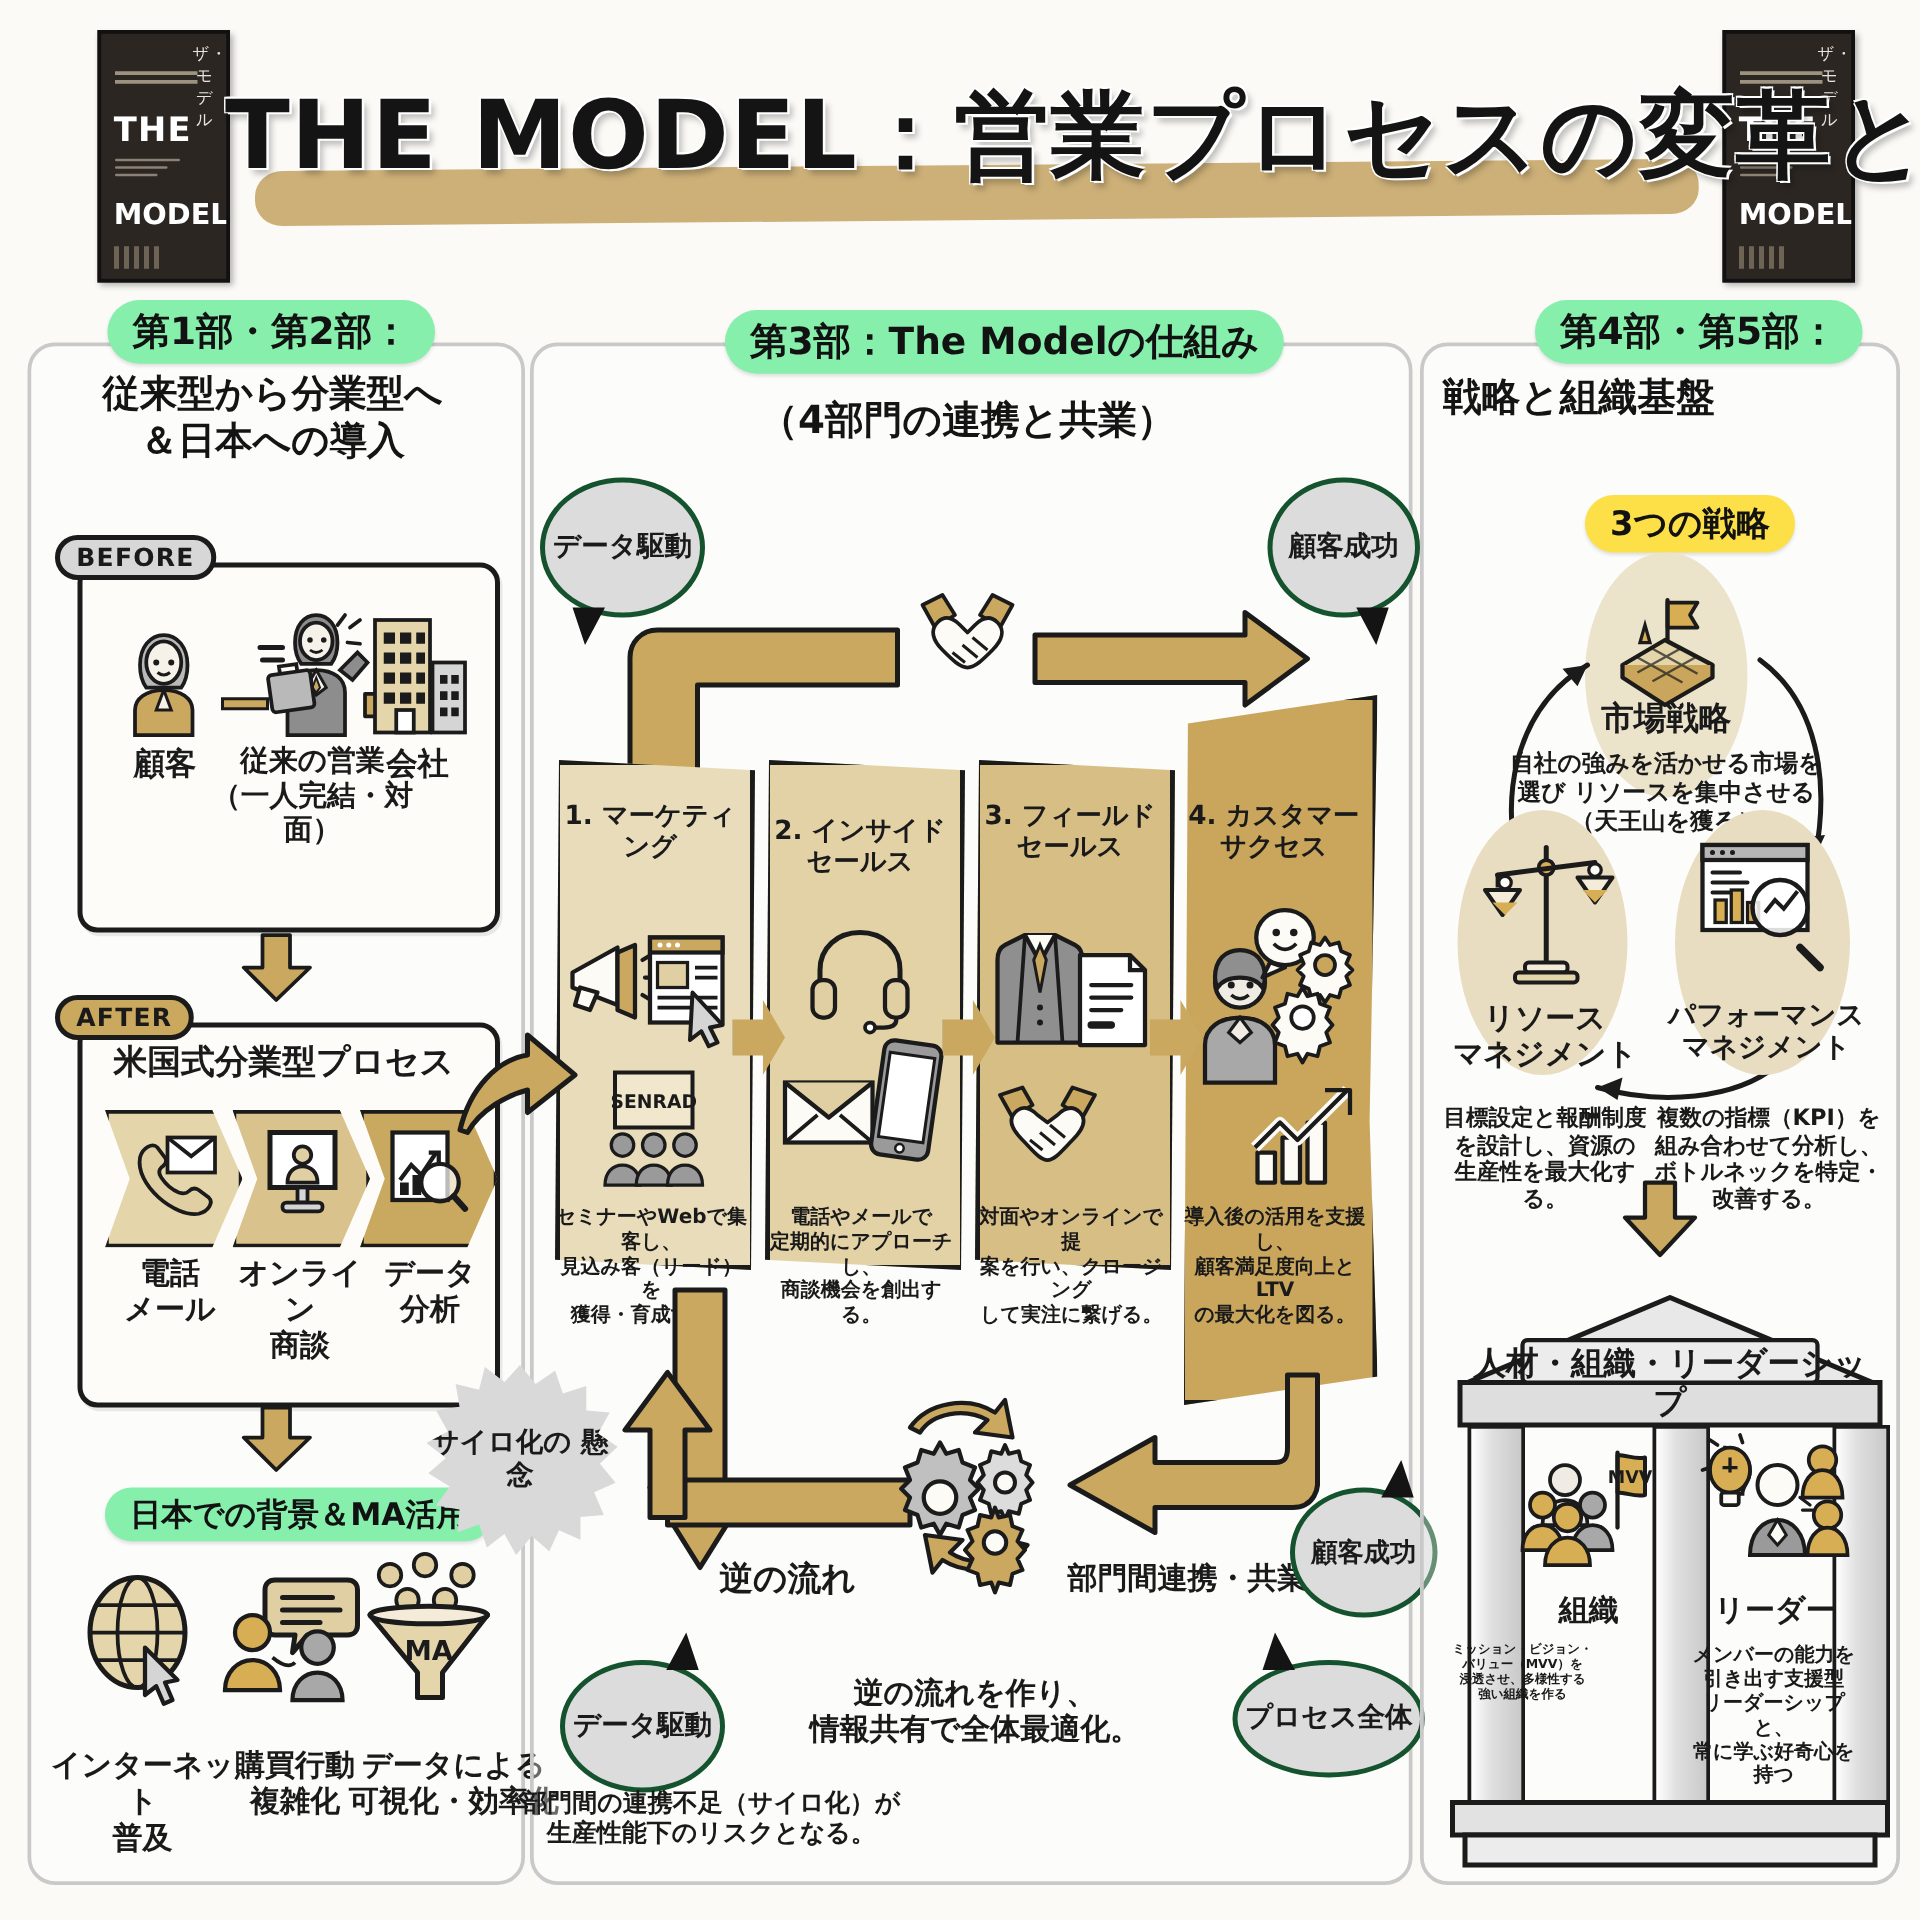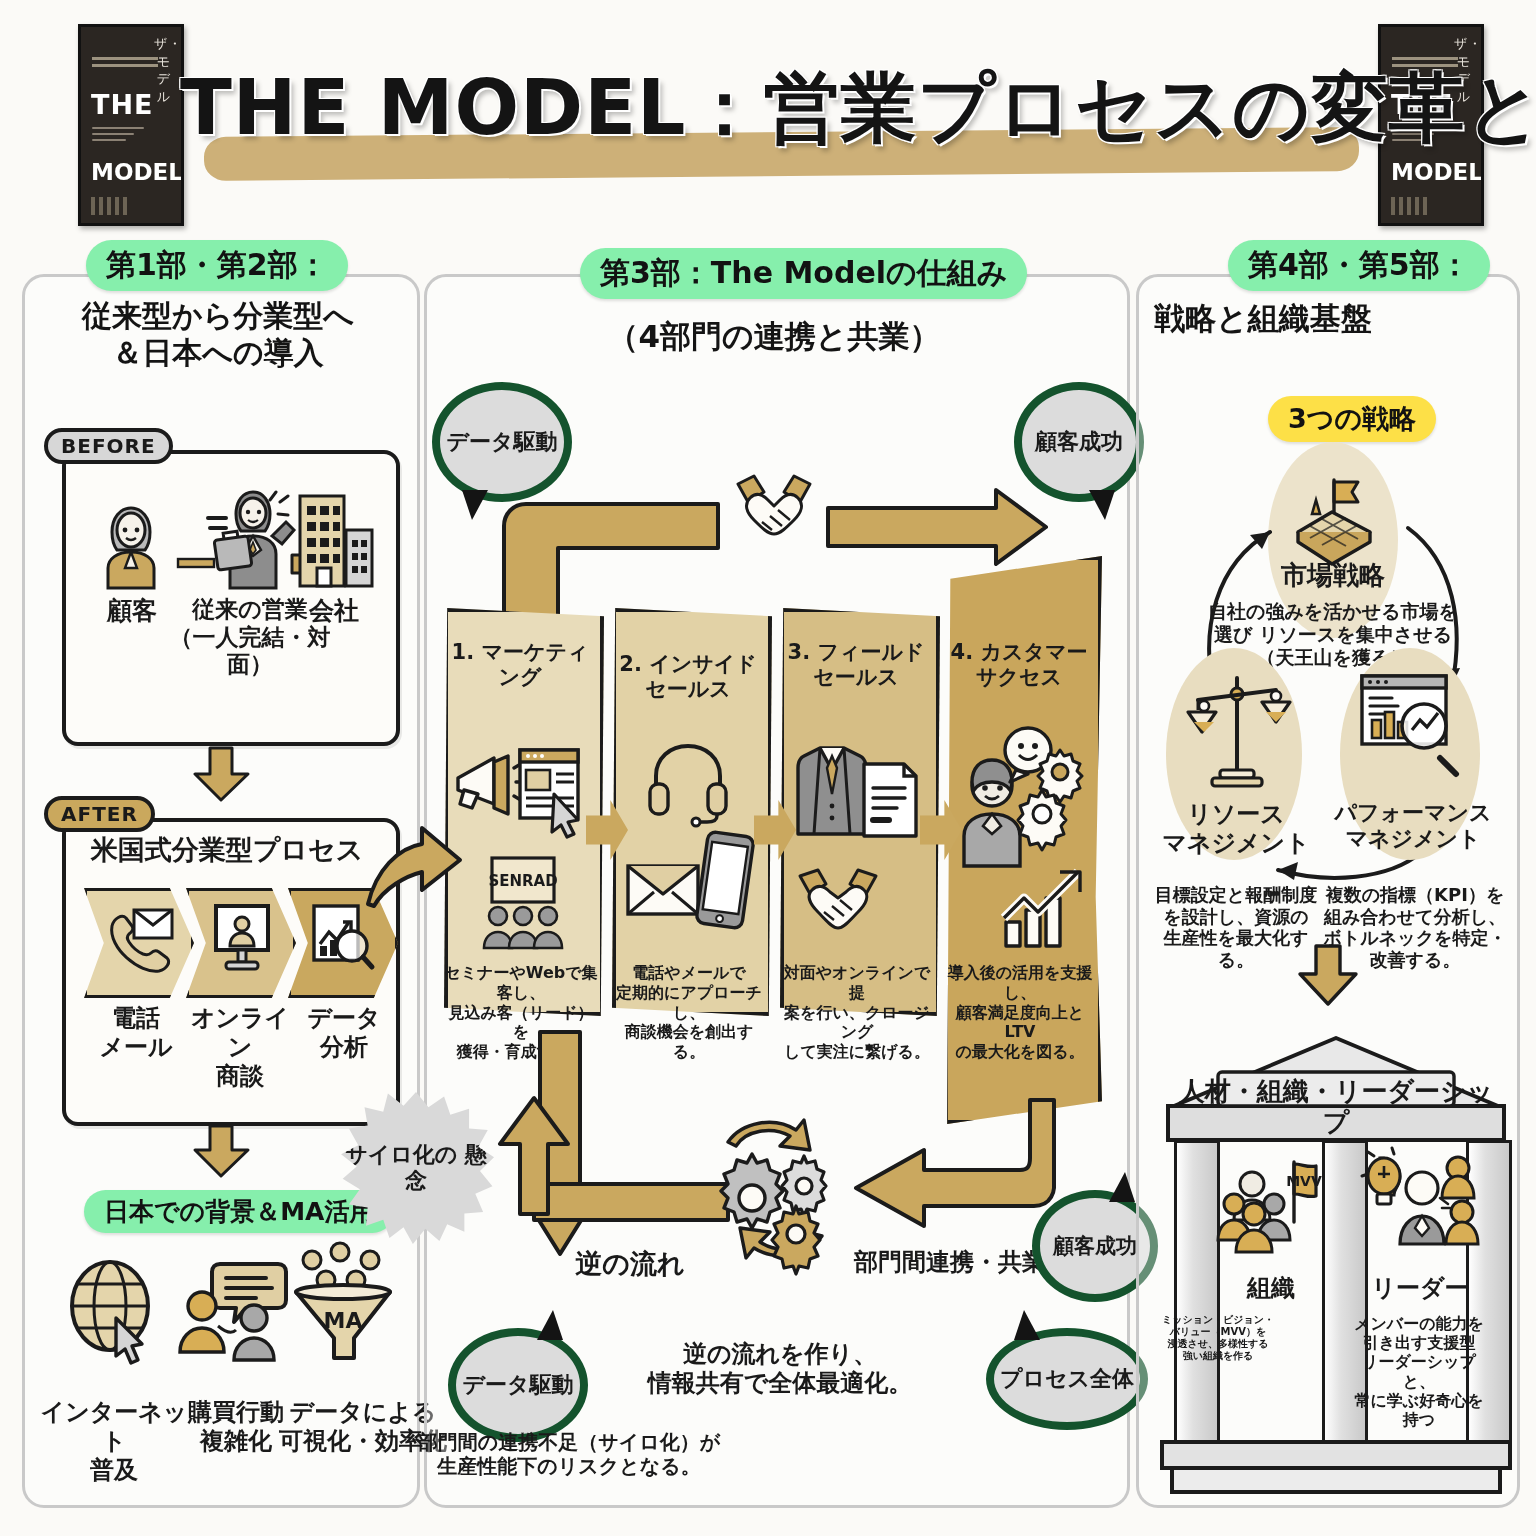--- a/index.html
+++ b/index.html
@@ -96,21 +96,21 @@
 
   .chev{
     position:absolute;background:#e4d5ab;border:3px solid #1b1b1b;
     clip-path:polygon(0 0, 78% 0, 100% 50%, 78% 100%, 0 100%, 18% 50%);
   }
   .chev2{background:#d9c28c;}
   .chev3{background:#c9a85f;}
 
   
   .bubble{
-    position:absolute;background:#dcdcdc;border:8px solid #14532d;
+    position:absolute;background:#dcdcdc;border:4px solid #14532d;
     border-radius:50%;display:flex;align-items:center;justify-content:center;
     font-weight:bold;text-align:center;line-height:1.15;
   }
   .bubble:after{
     content:"";position:absolute;width:0;height:0;
   }
   .bubble-tail-bl:after{
     left:18%;bottom:-26px;border-left:10px solid transparent;
     border-right:16px solid transparent;border-top:30px solid #141414;
   }

